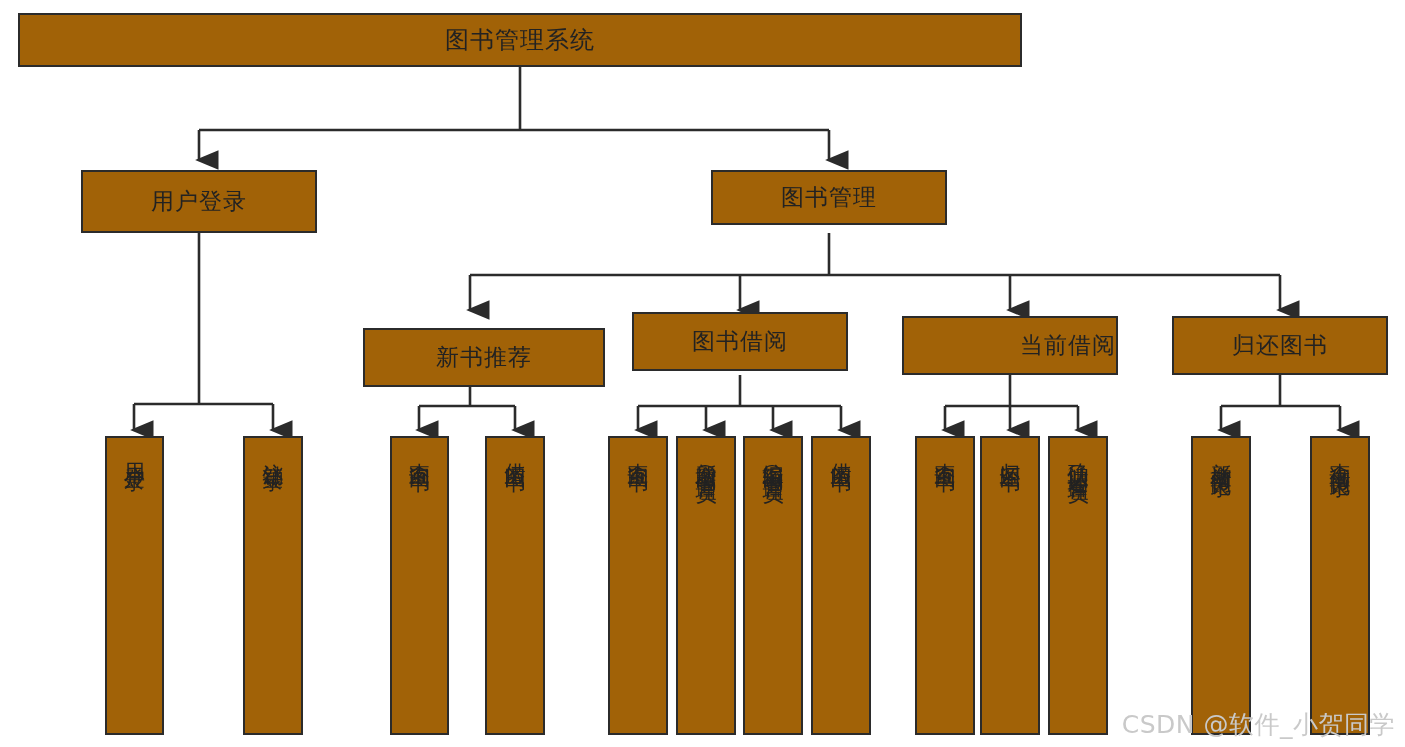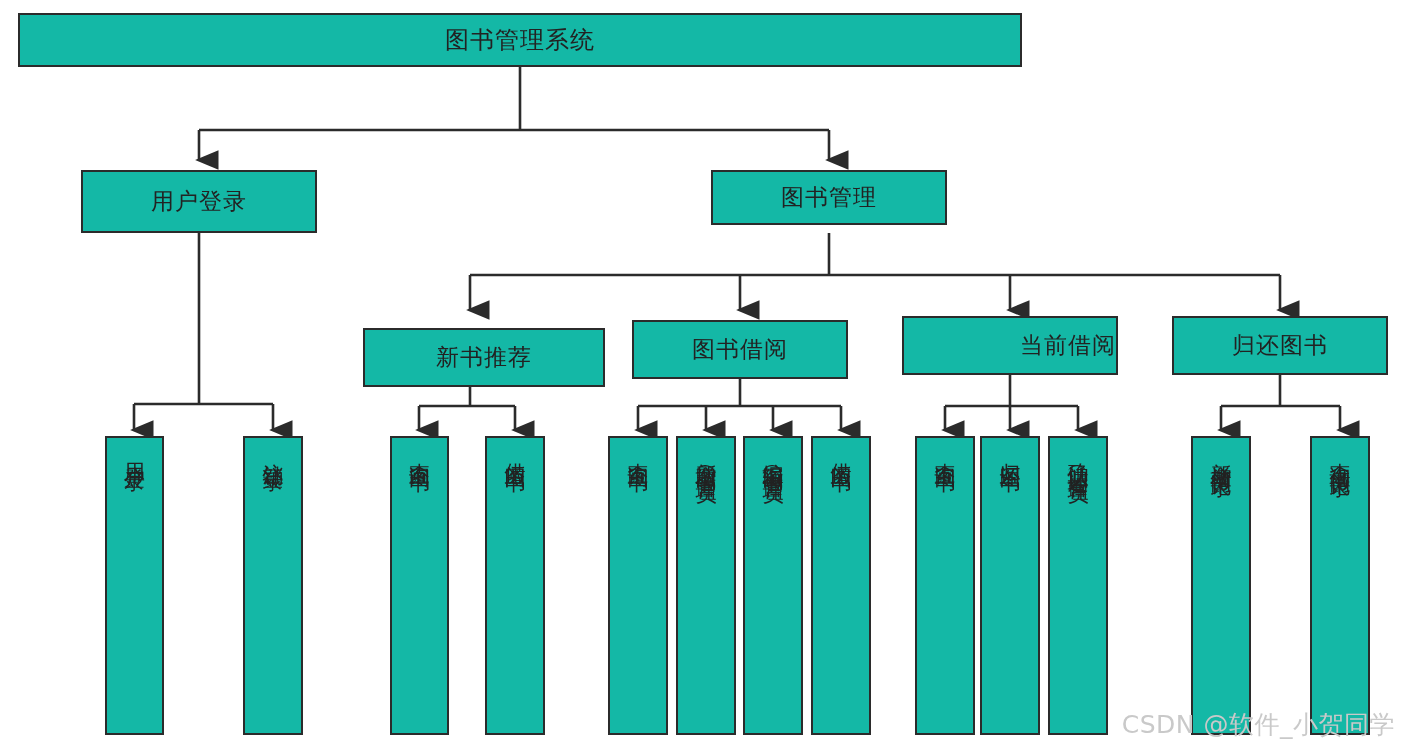--- a/index.html
+++ b/index.html
@@ -22,21 +22,21 @@
     position: absolute;
     left: 0;
     top: 0;
     width: 1405px;
     height: 747px;
     pointer-events: none;
   }
   .node {
     position: absolute;
     box-sizing: border-box;
-    background: #14b8a6;
+    background: #a16207;
     border: 2.5px solid #2b2b2b;
     display: flex;
     align-items: center;
     justify-content: center;
     color: #222222;
     z-index: 2;
   }
   .node.horiz {
     font-size: 23px;
     letter-spacing: 1px;
@@ -131,21 +131,21 @@
   <div class="node horiz" style="left:81px; top:170px; width:236px; height:63px;">
     <span>用户登录</span>
   </div>
   <div class="node horiz" style="left:711px; top:170px; width:236px; height:55px;">
     <span>图书管理</span>
   </div>
 
   <div class="node horiz" style="left:363px; top:316px; width:242px; height:59px;margin-top:12px;">
     <span>新书推荐</span>
   </div>
-  <div class="node horiz" style="left:632px; top:320px; width:216px; height:59px;">
+  <div class="node horiz" style="left:632px; top:312px; width:216px; height:59px;">
     <span>图书借阅</span>
   </div>
   <div class="node horiz" style="left:902px; top:316px; width:216px; height:59px;justify-content:flex-end;">
     <span>当前借阅</span>
   </div>
   <div class="node horiz" style="left:1172px; top:316px; width:216px; height:59px;">
     <span>归还图书</span>
   </div>
 
   <div class="node leaf" style="left:105px; top:436px; width:59px; height:299px;">

